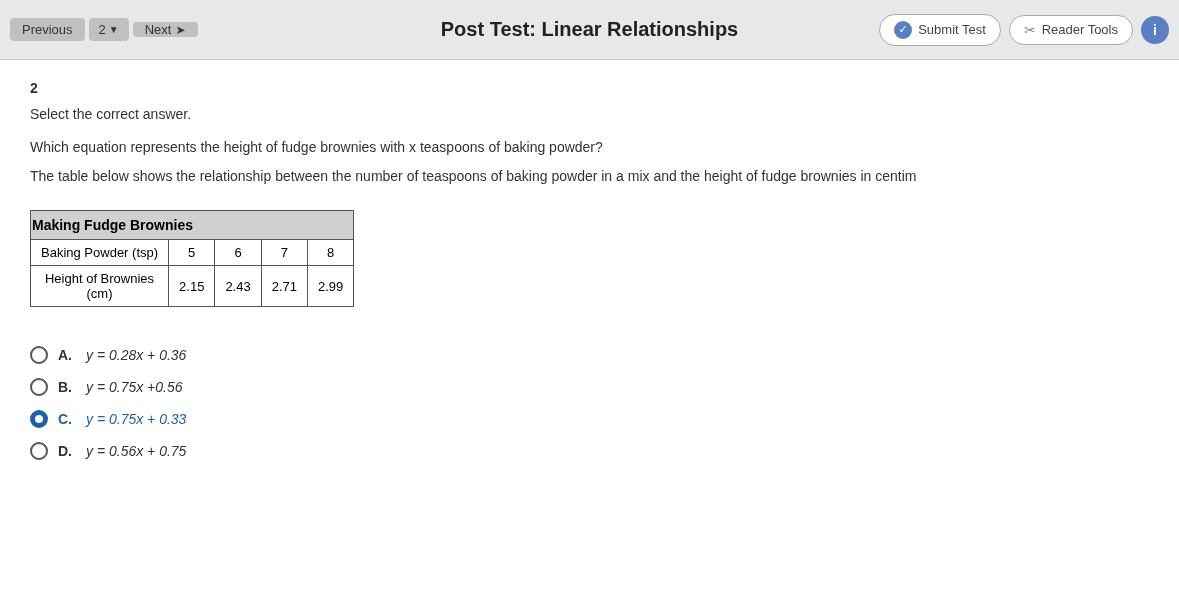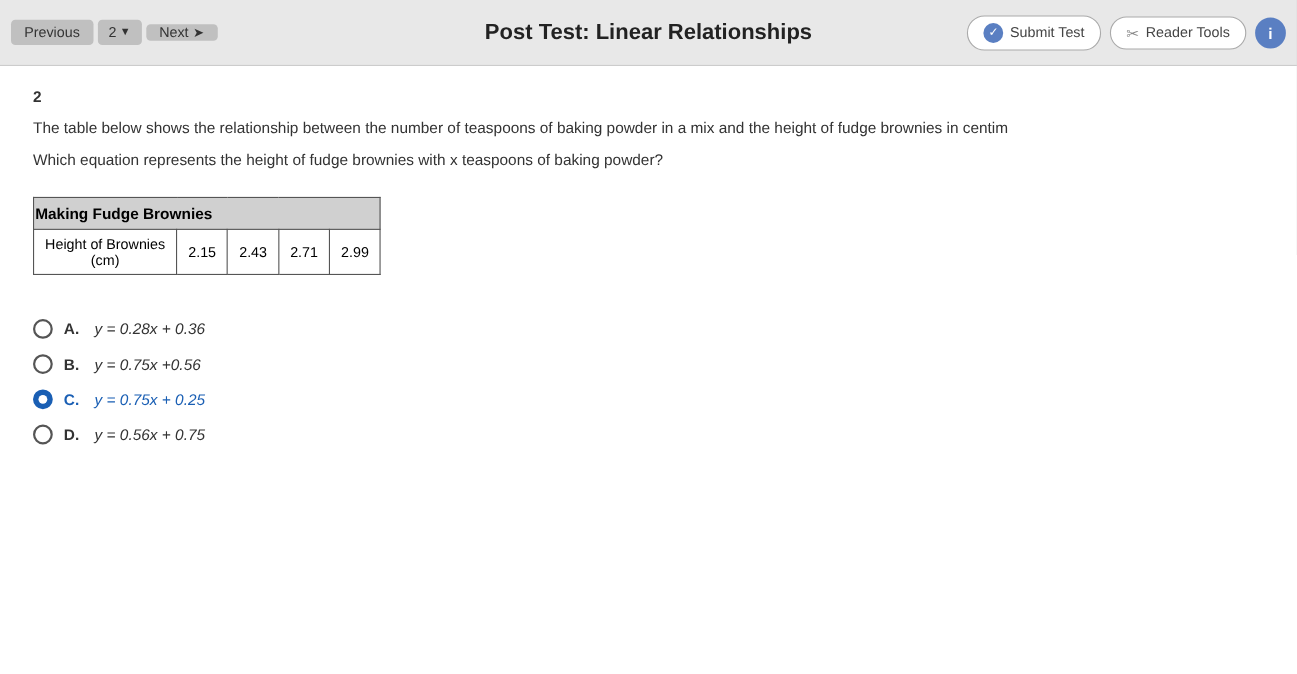--- a/index.html
+++ b/index.html
@@ -284,32 +284,40 @@
       <span>Reader Tools</span>
     </div>
     <div class="info-btn">
       <span>i</span>
     </div>
   </div>
 </div>
 
 <div class="main-content">
   <div class="question-number">2</div>
+  <div class="instruction">Select the correct answer.</div>
+  <div class="question-text">Which equation represents the height of fudge brownies with x teaspoons of baking powder?</div>
   <div class="question-text">The table below shows the relationship between the number of teaspoons of baking powder in a mix and the height of fudge brownies in centim</div>
-  <div class="question-text">Which equation represents the height of fudge brownies with x teaspoons of baking powder?</div>
 
   
   <div class="table-container">
     <table class="brownies-table">
       <thead>
         <tr>
           <th colspan="5" class="table-title">Making Fudge Brownies</th>
         </tr>
       </thead>
       <tbody>
+        <tr>
+          <td class="row-label">Baking Powder (tsp)</td>
+          <td>5</td>
+          <td>6</td>
+          <td>7</td>
+          <td>8</td>
+        </tr>
         <tr>
           <td class="row-label">
             <span>Height of Brownies</span><br>
             <span>(cm)</span>
           </td>
           <td>2.15</td>
           <td>2.43</td>
           <td>2.71</td>
           <td>2.99</td>
         </tr>
@@ -327,21 +335,21 @@
     <div class="answer-choice">
       <div class="radio-outer"></div>
       <span class="choice-label">B.</span>
       <span class="choice-text">y = 0.75x +0.56</span>
     </div>
     <div class="answer-choice">
       <div class="radio-outer selected">
         <div class="radio-inner"></div>
       </div>
       <span class="choice-label" style="color:#1a5fb4;">C.</span>
-      <span class="choice-text" style="color:#1a5fb4;">y = 0.75x + 0.25</span>
+      <span class="choice-text" style="color:#1a5fb4;">y = 0.75x + 0.33</span>
     </div>
     <div class="answer-choice">
       <div class="radio-outer"></div>
       <span class="choice-label">D.</span>
       <span class="choice-text">y = 0.56x + 0.75</span>
     </div>
   </div>
 </div>
 
 <div style="position:absolute; top:0; right:0; width:220px; height:60px; background: repeating-linear-gradient(90deg, #c8c8c8 0px, #c8c8c8 4px, #d8d8d8 4px, #d8d8d8 8px); opacity:0.6; z-index:5;"></div>

